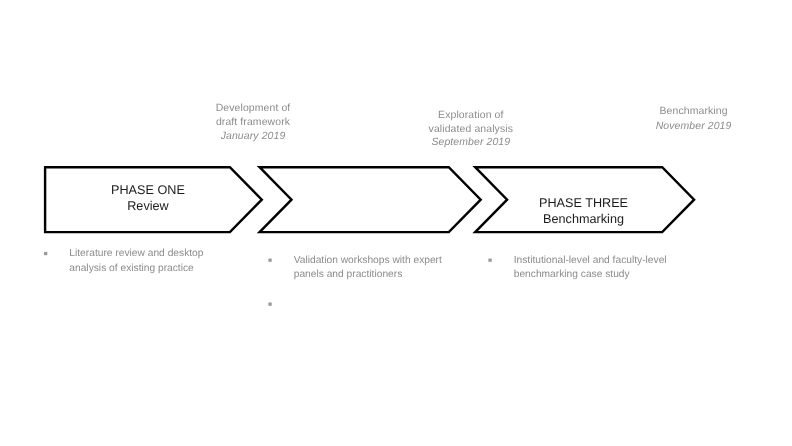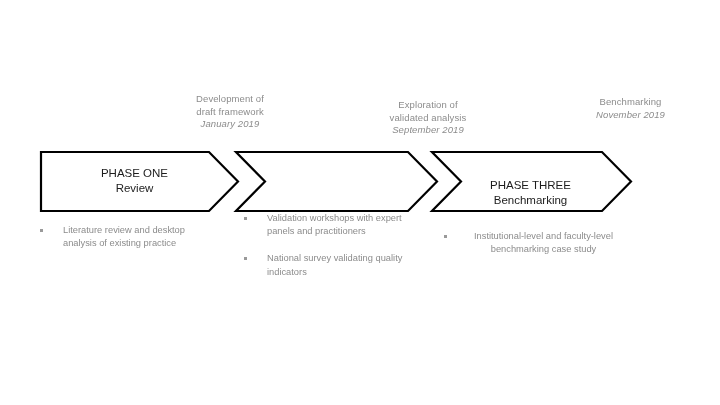--- a/index.html
+++ b/index.html
@@ -78,22 +78,22 @@
   #phase-label-3 { left: 458px; top: 166px; width: 145px; margin-top: 12px; }
 
   
   .bullets {
     position: absolute;
     color: #8c8c8c;
     font-size: 9.3px;
     line-height: 13.2px;
   }
   #bullets-1 { left: 36px;  top: 224px; width: 165px; }
-  #bullets-2 { left: 240px; top: 212px; width: 170px; }
-  #bullets-3 { left: 440px; top: 230px; width: 180px; text-align: center; }
+  #bullets-2 { left: 240px; top: 230px; width: 170px; }
+  #bullets-3 { left: 440px; top: 230px; width: 180px; }
 
   .bullet-item {
     position: relative;
     padding-left: 27px;
     margin-bottom: 14px;
   }
   .bullet-item:last-child { margin-bottom: 0; }
 
   .bullet-dot {
     position: absolute;
@@ -160,21 +160,20 @@
     </div>
   </div>
 
   <div class="bullets" id="bullets-2">
     <div class="bullet-item">
       <span class="bullet-dot"></span>
       <span class="bullet-text">Validation workshops with expert panels and practitioners</span>
     </div>
     <div class="bullet-item">
       <span class="bullet-dot"></span>
-      <span class="bullet-text">National survey validating quality indicators</span>
     </div>
   </div>
 
   <div class="bullets" id="bullets-3">
     <div class="bullet-item">
       <span class="bullet-dot"></span>
       <span class="bullet-text">Institutional-level and faculty-level benchmarking case study</span>
     </div>
   </div>
 

